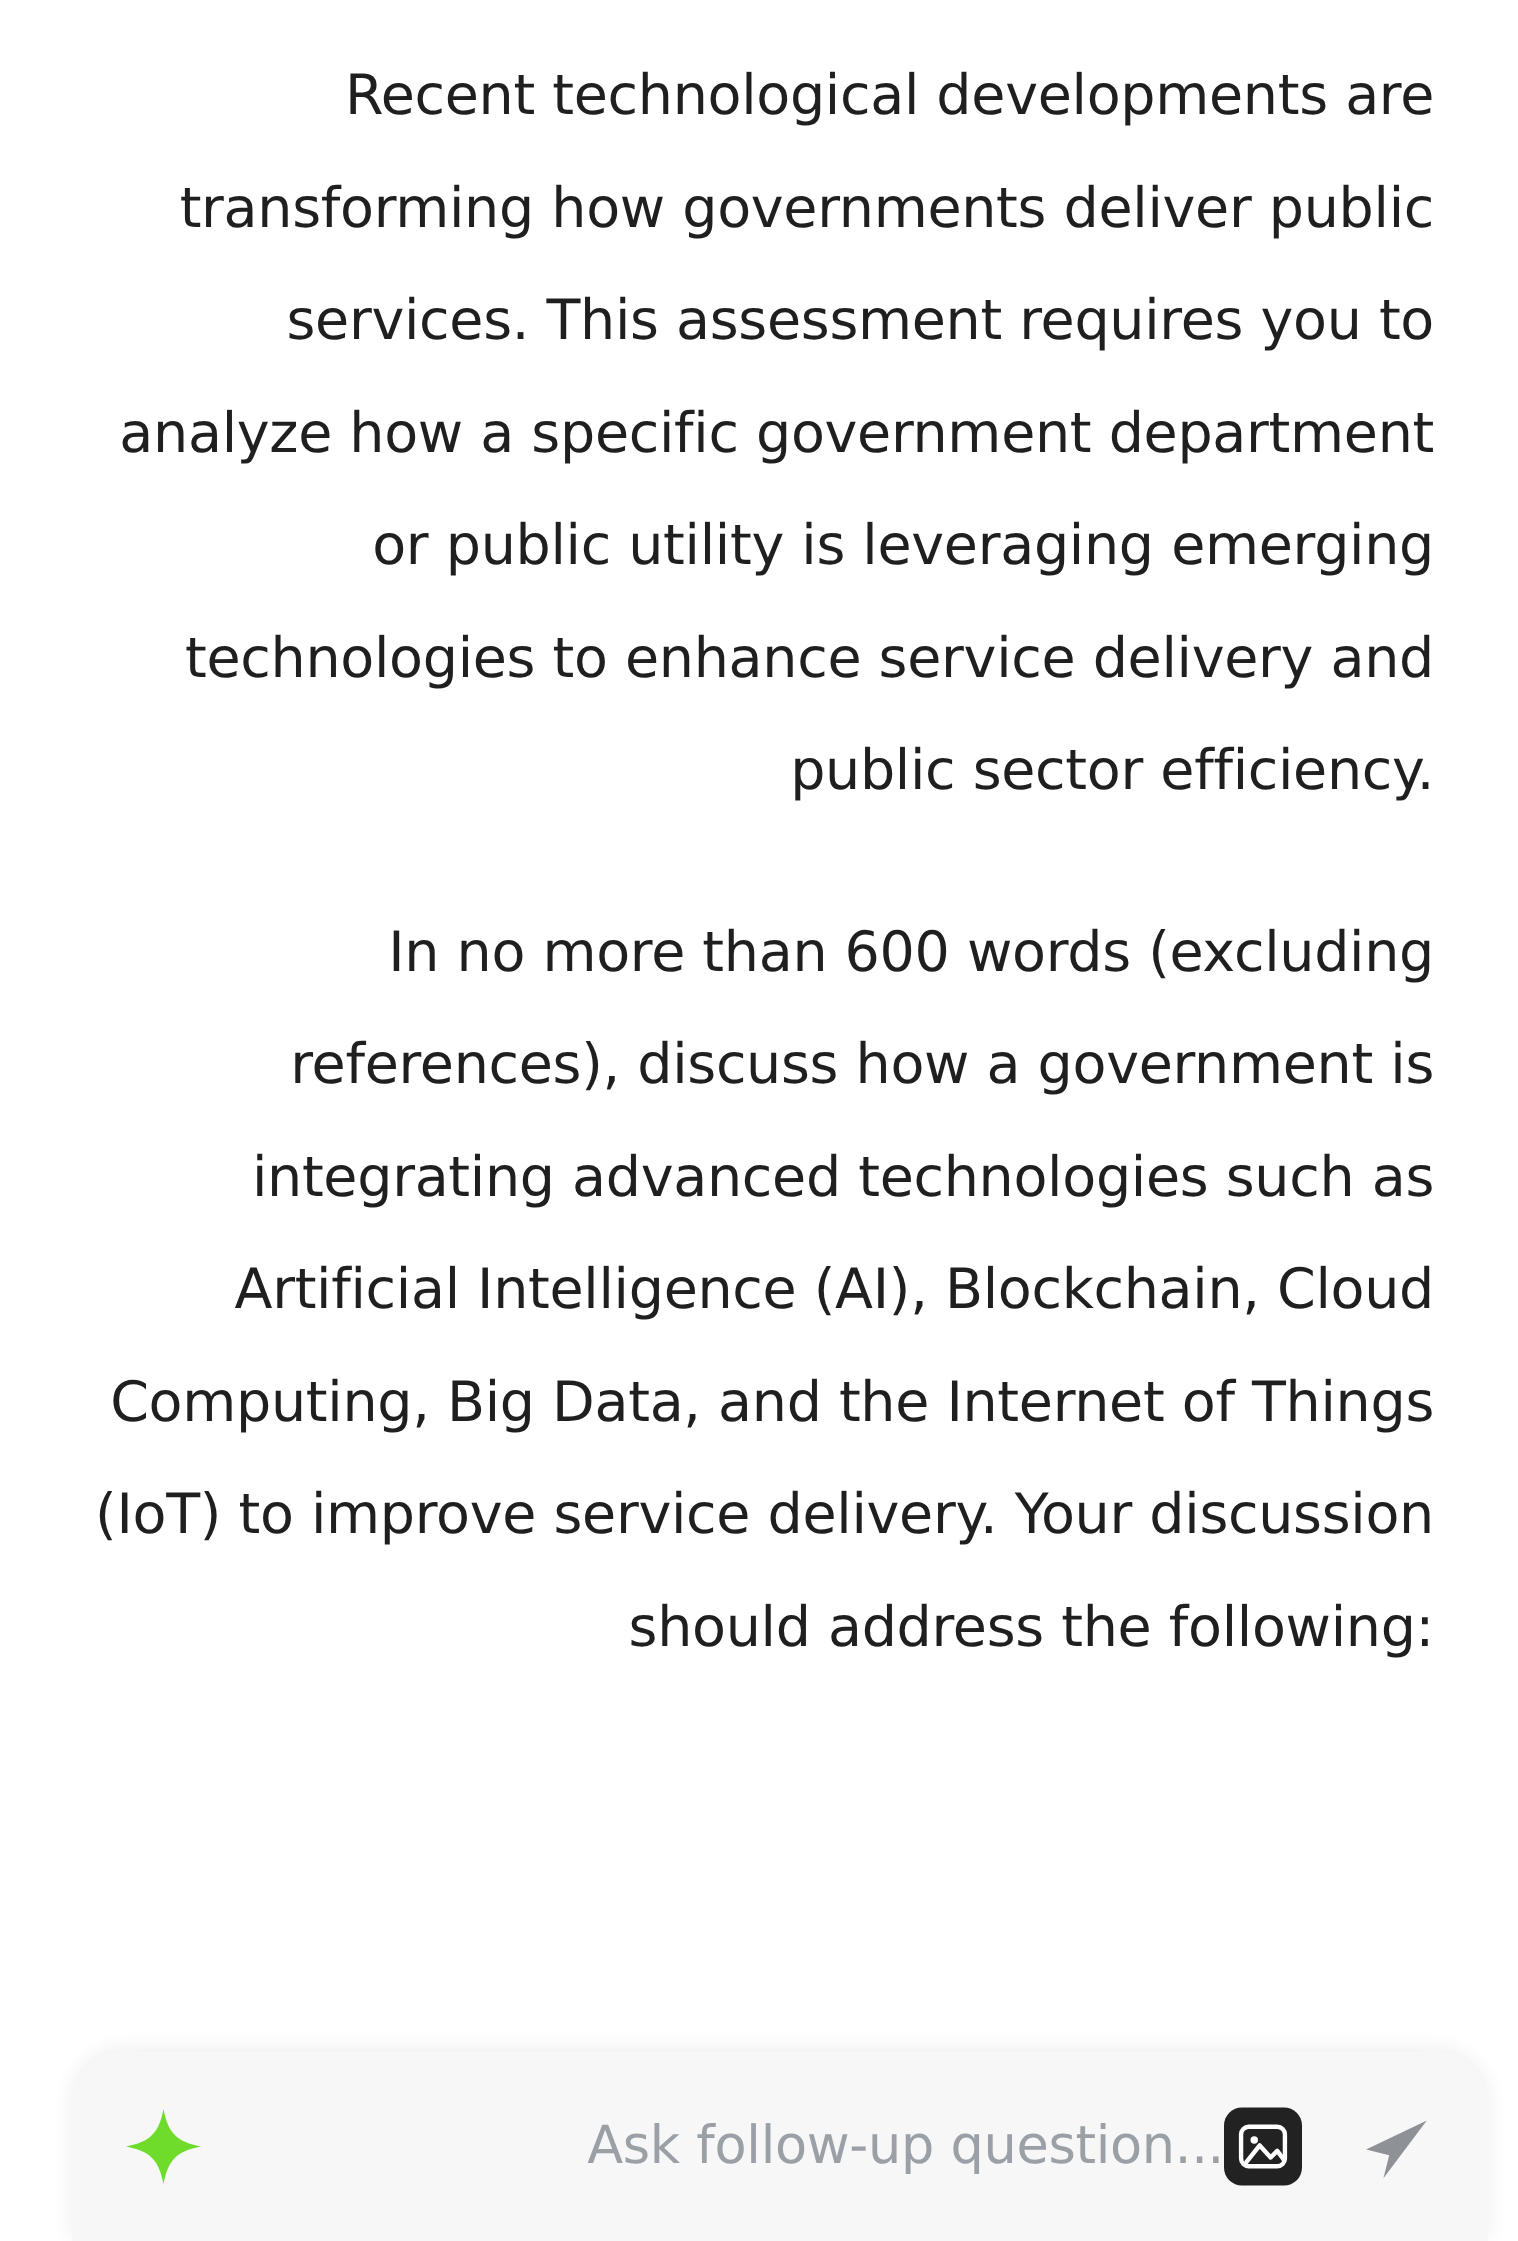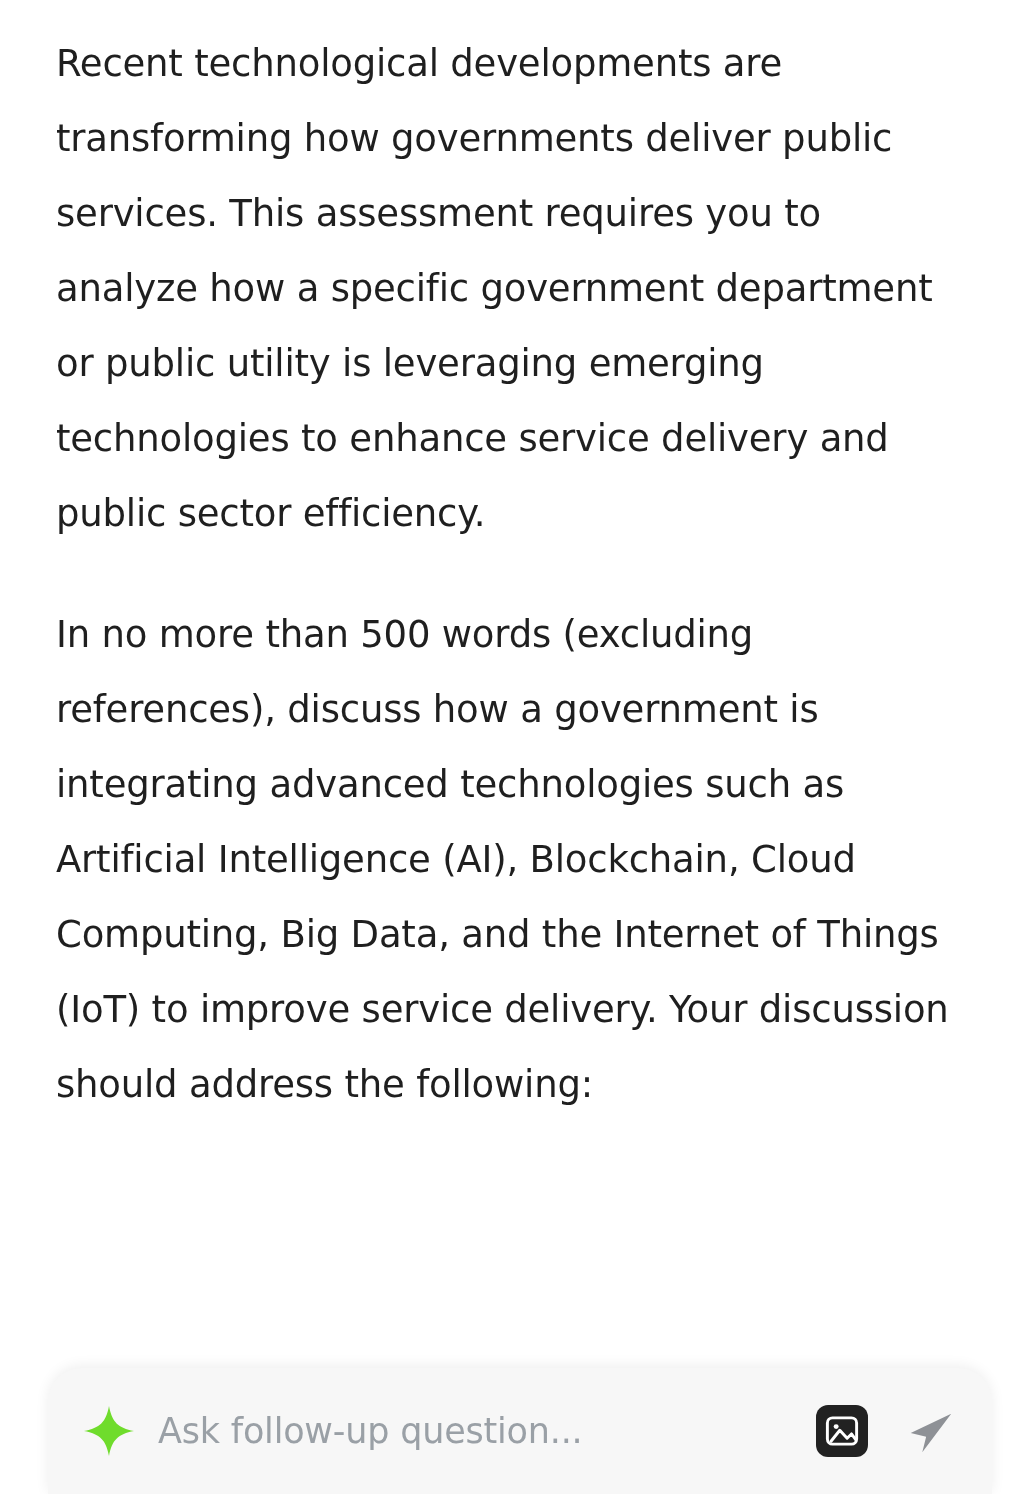--- a/index.html
+++ b/index.html
@@ -13,20 +13,21 @@
     position: relative;
     overflow: hidden;
     font-family: "DejaVu Sans", sans-serif;
     color: #1a1a1a;
   }
 
   #page {
     position: absolute;
     inset: 0;
     background: #ffffff;
+    text-align: right;
   }
 
   .content {
     position: absolute;
     left: 0;
     top: 0;
     right: 0;
     padding: 0 56px 0 56px;
     box-sizing: border-box;
   }
@@ -131,21 +132,21 @@
   }
 </style>
 </head>
 <body>
 
 <div id="page">
 
   <div class="content">
     <div class="marks-line">Marks: 30</div>
     <p class="para para-1">Recent technological developments are transforming how governments deliver public services. This assessment requires you to analyze how a specific government department or public utility is leveraging emerging technologies to enhance service delivery and public sector efficiency.</p>
-    <p class="para">In no more than 500 words (excluding references), discuss how a government is integrating advanced technologies such as Artificial Intelligence (AI), Blockchain, Cloud Computing, Big Data, and the Internet of Things (IoT) to improve service delivery. Your discussion should address the following:</p>
+    <p class="para">In no more than 600 words (excluding references), discuss how a government is integrating advanced technologies such as Artificial Intelligence (AI), Blockchain, Cloud Computing, Big Data, and the Internet of Things (IoT) to improve service delivery. Your discussion should address the following:</p>
   </div>
 
   <div class="fade-top"></div>
 
   <div id="composer">
     <span class="spark">
       <svg viewBox="0 0 54 54" width="54" height="54" aria-hidden="true">
         <path d="M27 2 C30 18, 36 24, 52 27 C36 30, 30 36, 27 52 C24 36, 18 30, 2 27 C18 24, 24 18, 27 2 Z" fill="#6fdc2c"></path>
       </svg>
     </span>

